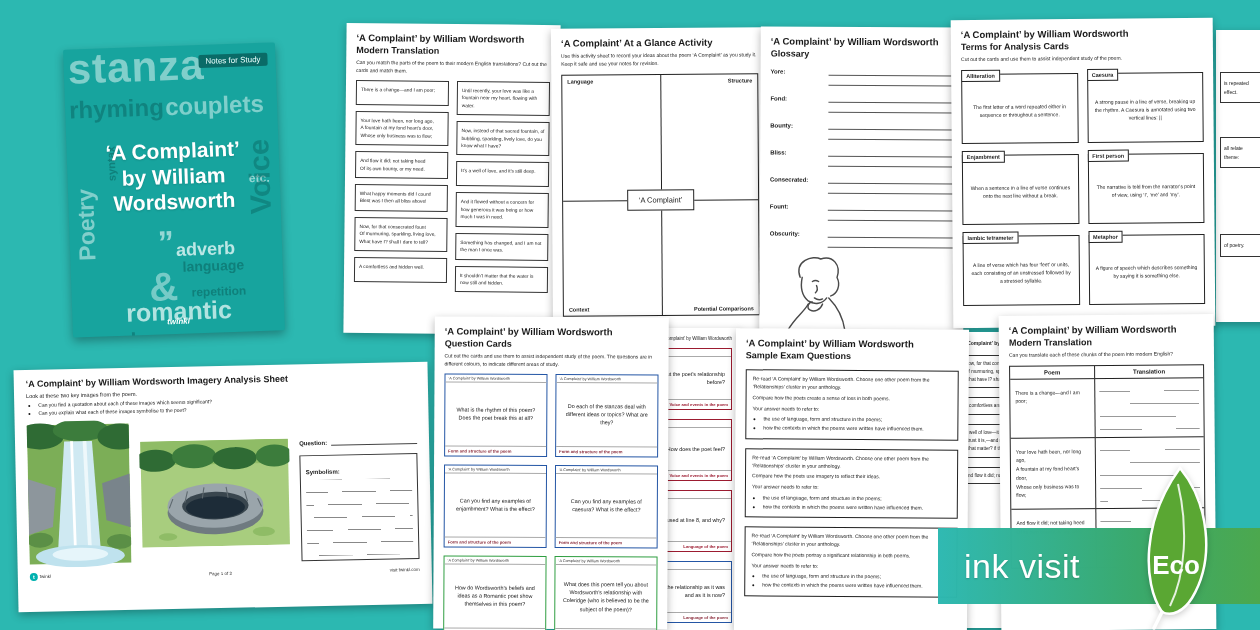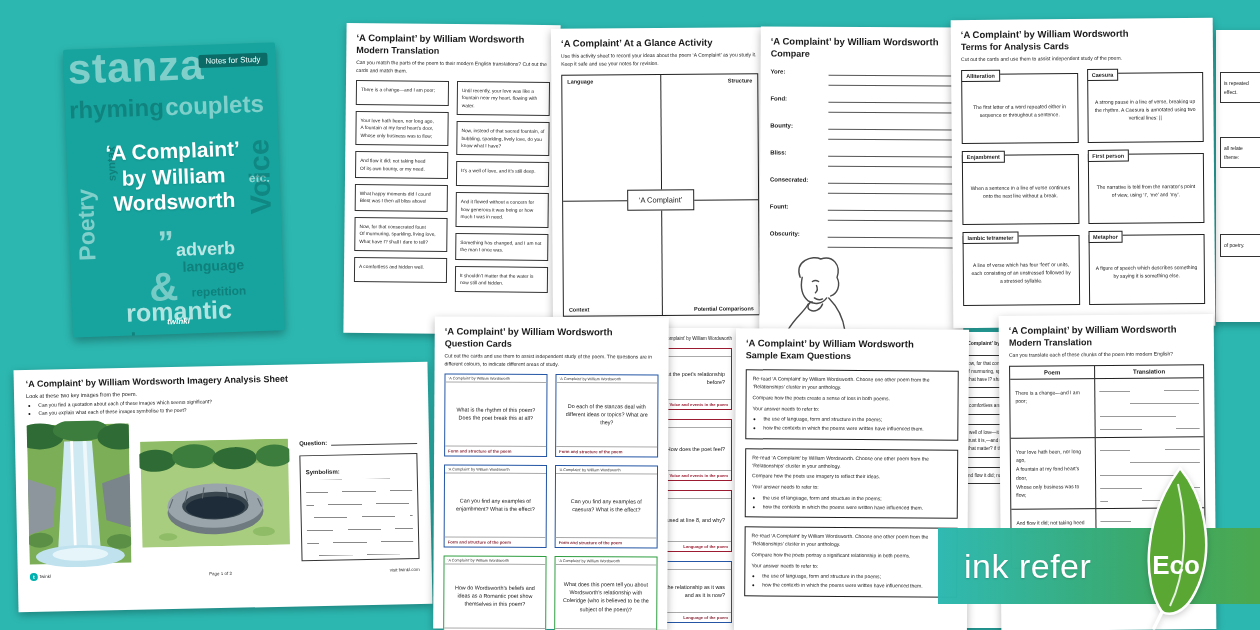--- a/index.html
+++ b/index.html
@@ -222,21 +222,21 @@
       <span class="gl-label gl-tl">Language</span>
       <span class="gl-label gl-tr">Structure</span>
       <span class="gl-label gl-bl">Context</span>
       <span class="gl-label gl-br">Potential Comparisons</span>
       <div class="gl-center">‘A Complaint’</div>
     </div>
   </div>
 
   <div class="page page-gloss">
     <div class="ph-title">‘A Complaint’ by William Wordsworth</div>
-    <div class="ph-sub">Compare</div>
+    <div class="ph-sub">Glossary</div>
     <div>
 
     <div class="grow">
         <span class="gterm">Yore:</span>
         <span class="glines">
             <i></i>
             <i></i>
           </span>
       </div>
         <div class="grow">
@@ -534,21 +534,21 @@
       </div>
     </div>
     <div class="img-footer">
       <span><span class="mini-logo">t</span><span>twinkl</span></span>
       <span>Page 1 of 2</span>
       <span>visit twinkl.com</span>
     </div>
   </div>
 
   <div class="eco-band">
-    <span class="ink-saving">ink refer</span>
+    <span class="ink-saving">ink visit</span>
   </div>
   <svg class="eco-leaf" viewBox="0 0 96 168">
     <path d="M52,6 C80,40 88,96 64,136 C56,149 44,155 34,150 C14,120 14,58 52,6 Z" fill="#5aa733" stroke="#ffffff" stroke-width="2.5"></path>
     <path d="M50,22 C60,64 58,112 42,144" fill="none" stroke="#ffffff" stroke-width="2" opacity="0.85"></path>
     <path d="M34,150 C30,158 28,162 26,166" fill="none" stroke="#ffffff" stroke-width="3.5" stroke-linecap="round"></path>
     <text x="48" y="112" text-anchor="middle" font-size="26" font-weight="bold" fill="#ffffff" font-family="Liberation Sans, DejaVu Sans, sans-serif">Eco</text>
   </svg>
 
 </div>
 

